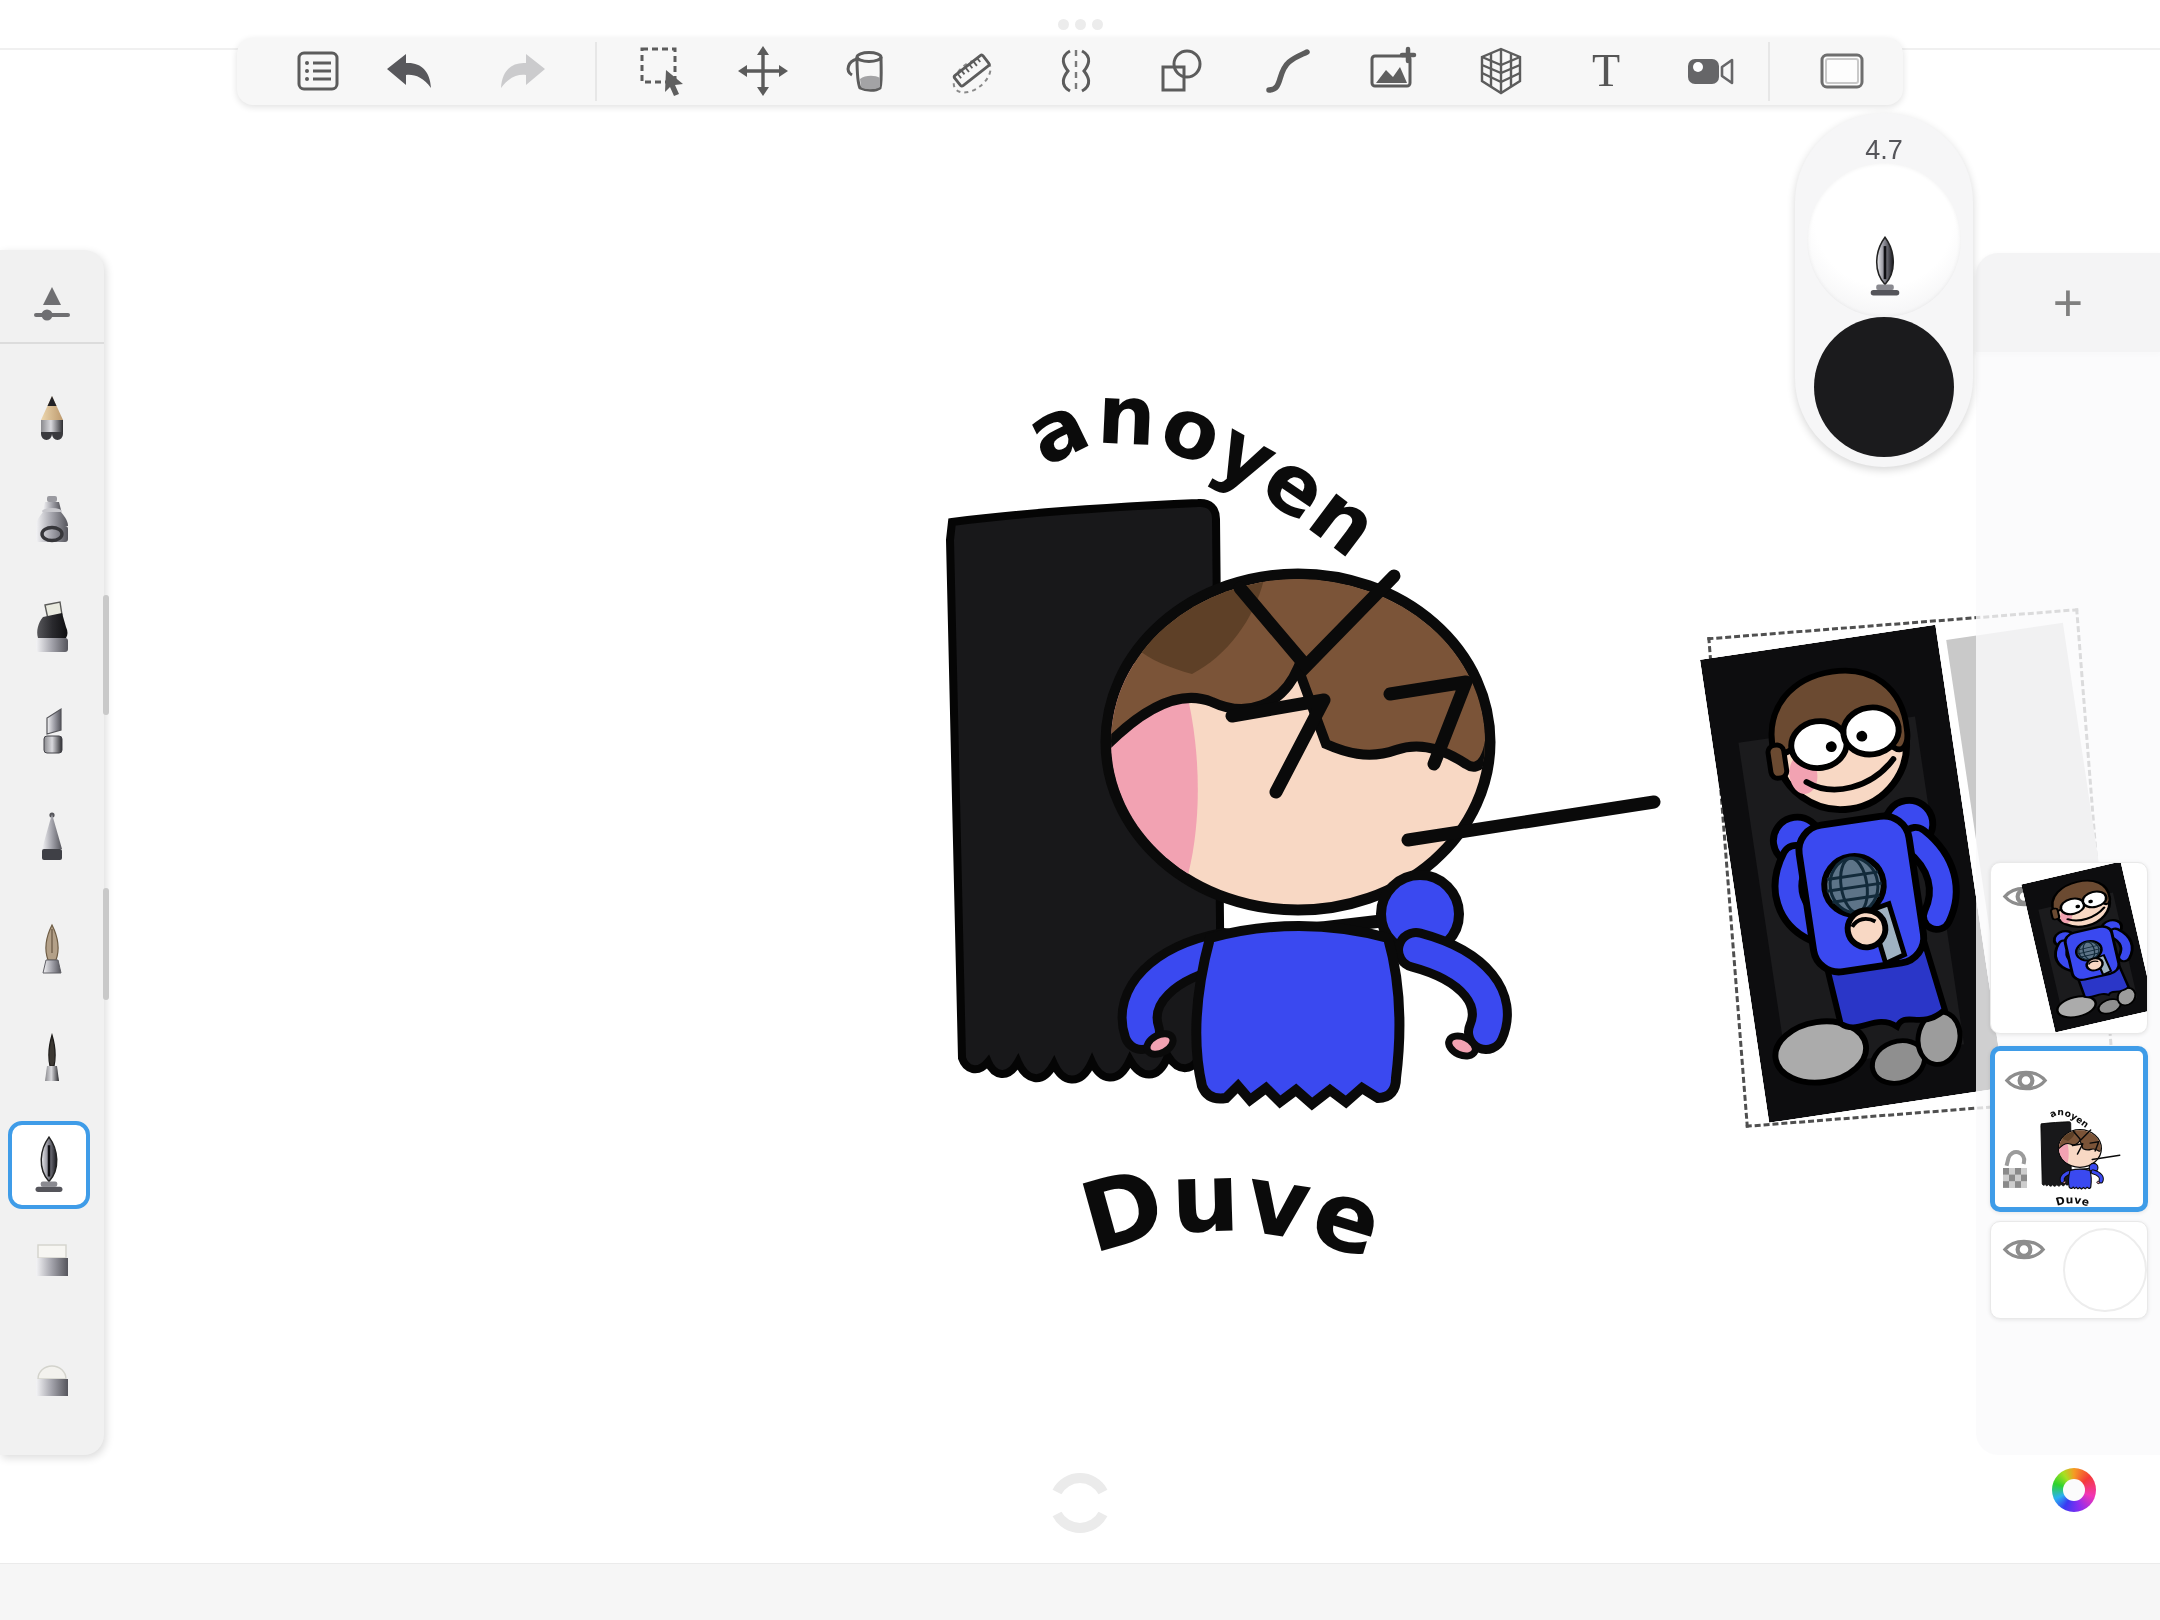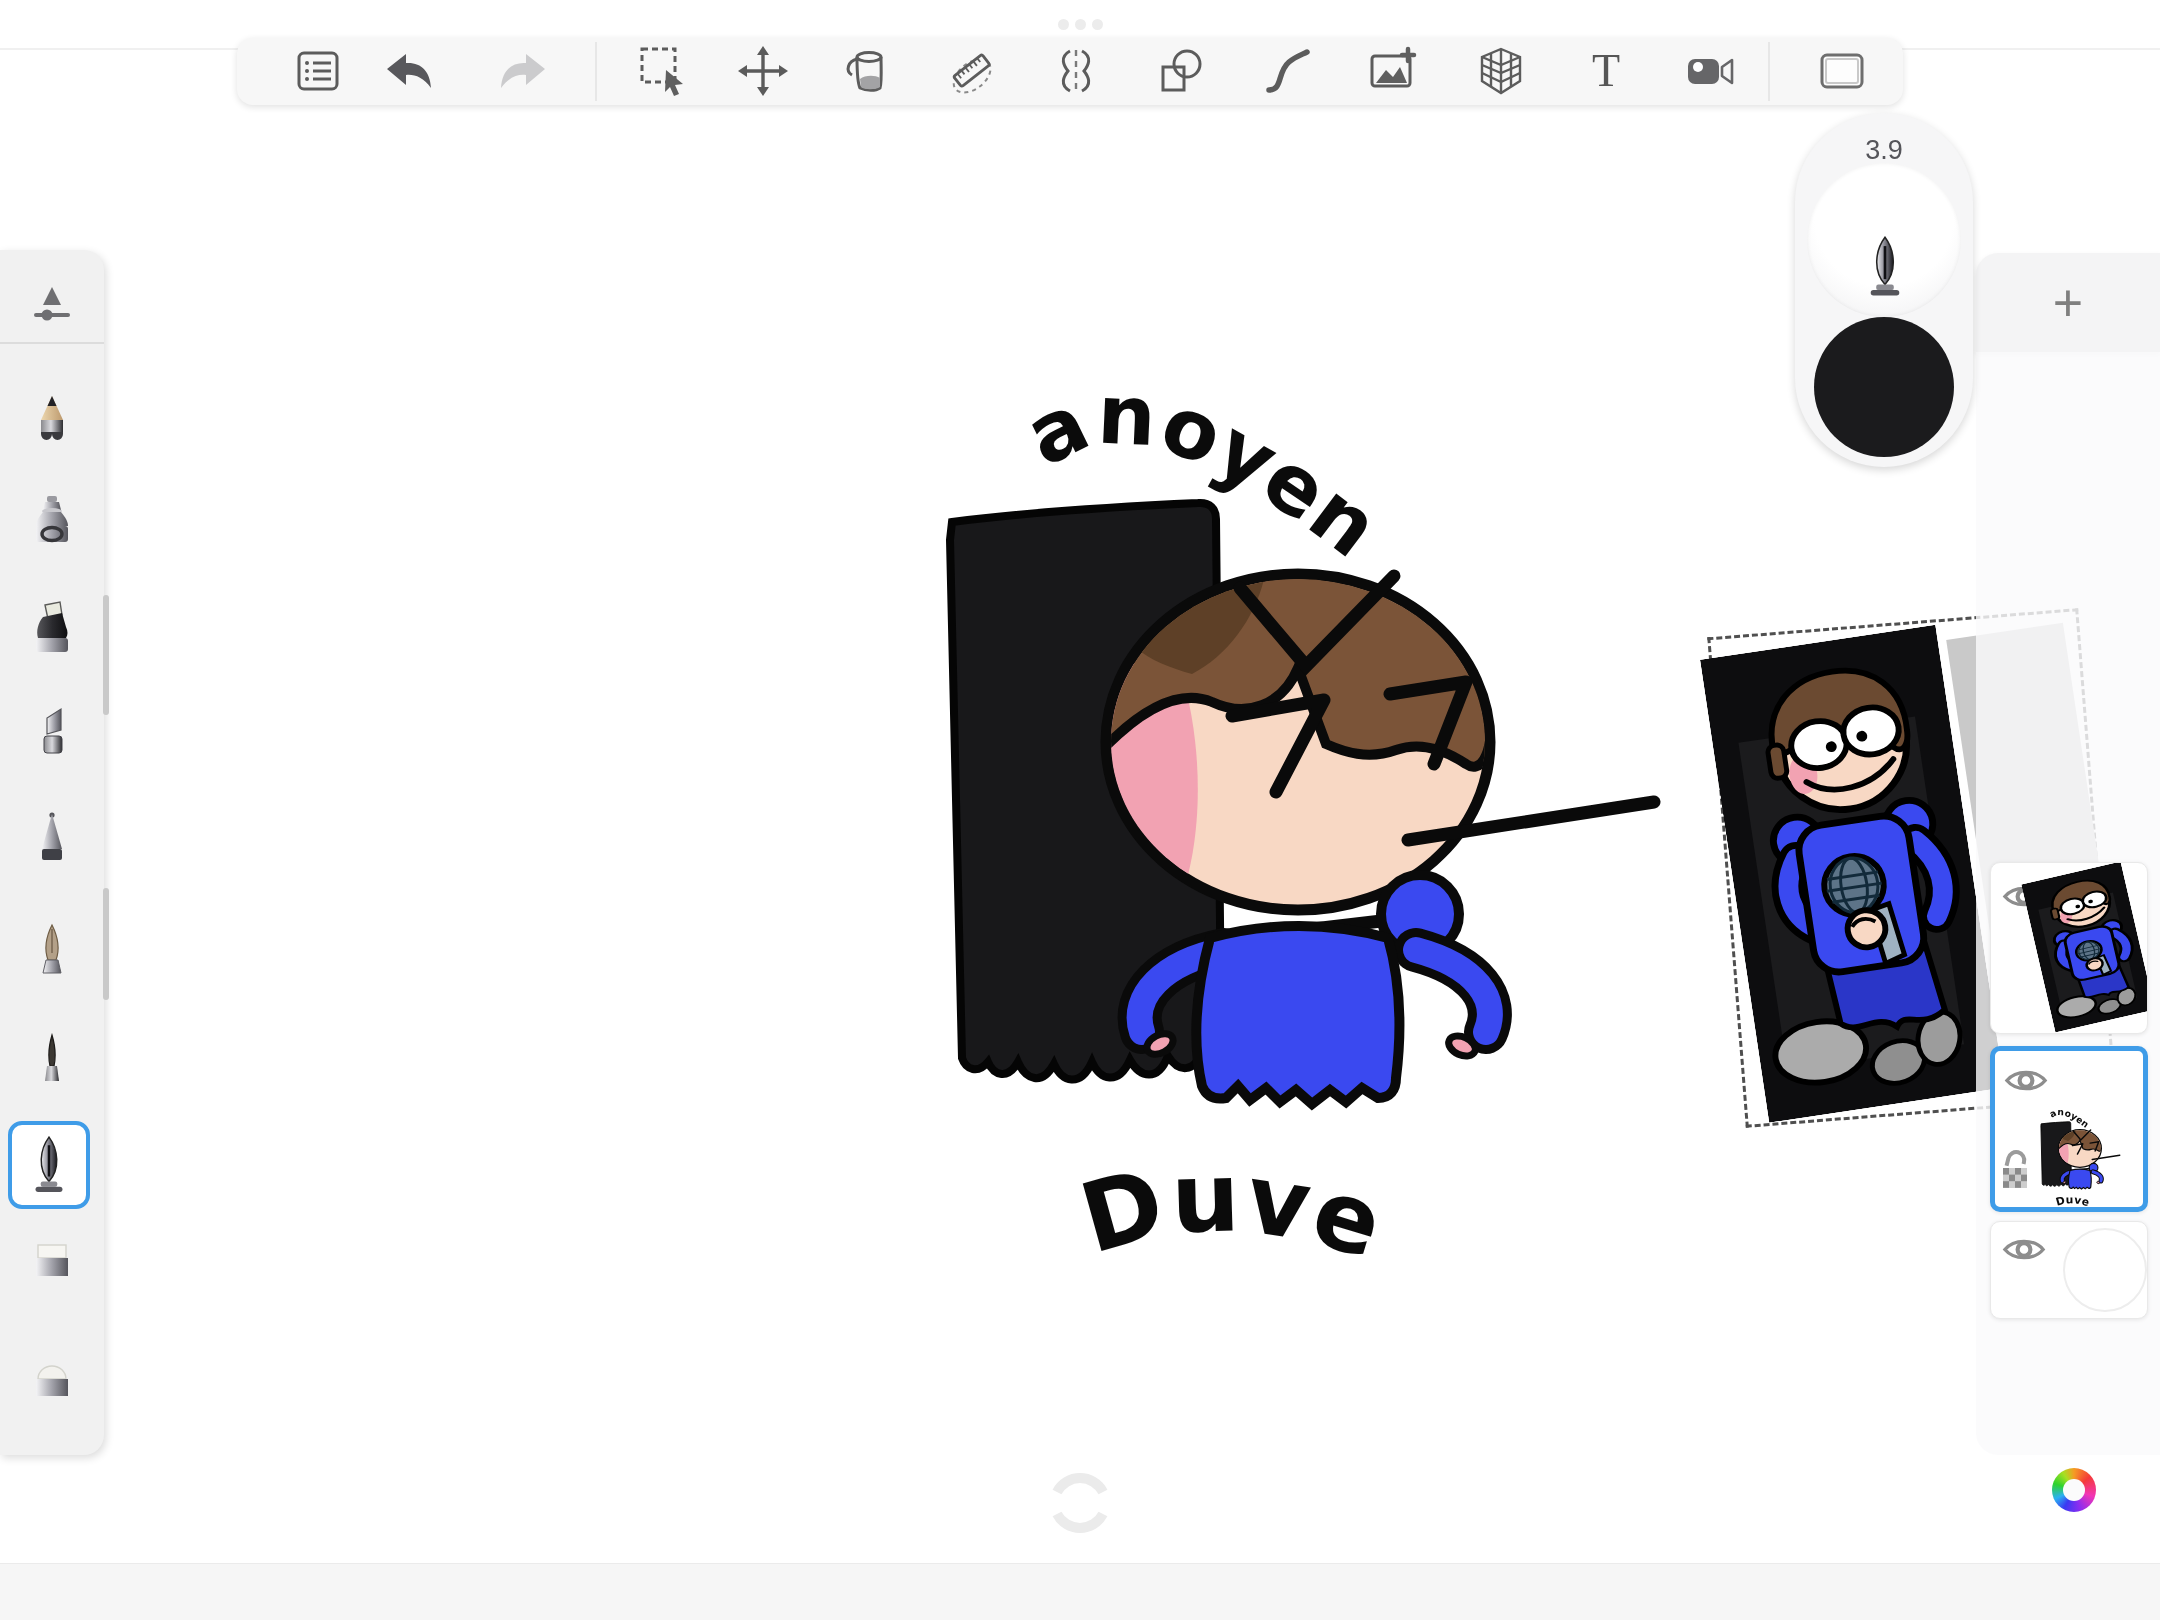--- a/index.html
+++ b/index.html
@@ -399,21 +399,21 @@
     <svg width="44" height="60" viewBox="0 0 44 60">
       <path d="M8,22 a14,13 0 0 1 28,0 Z" fill="#f3f2ee" stroke="#d3d3cc" stroke-width="1.4"></path>
       <rect x="6" y="22" width="32" height="17" fill="url(#gSilver)"></rect>
     </svg>
   </div>
 </div>
 <div class="abs scrollthumb" style="left:103px;top:595px;height:120px"></div>
 <div class="abs scrollthumb" style="left:103px;top:888px;height:112px"></div>
 
 <div class="abs puck">
-  <div class="abs pucksize">3.9</div>
+  <div class="abs pucksize">4.7</div>
   <div class="abs puckcircle">
     <svg class="abs" style="left:56px;top:72px" width="44" height="64" viewBox="0 0 40 58">
       <use href="#i-nib" xlink:href="#i-nib" width="40" height="58"></use>
     </svg>
   </div>
   <div class="abs puckcolor"></div>
 </div>
 
 <div class="abs lpanel">
   <div class="abs lphead">

